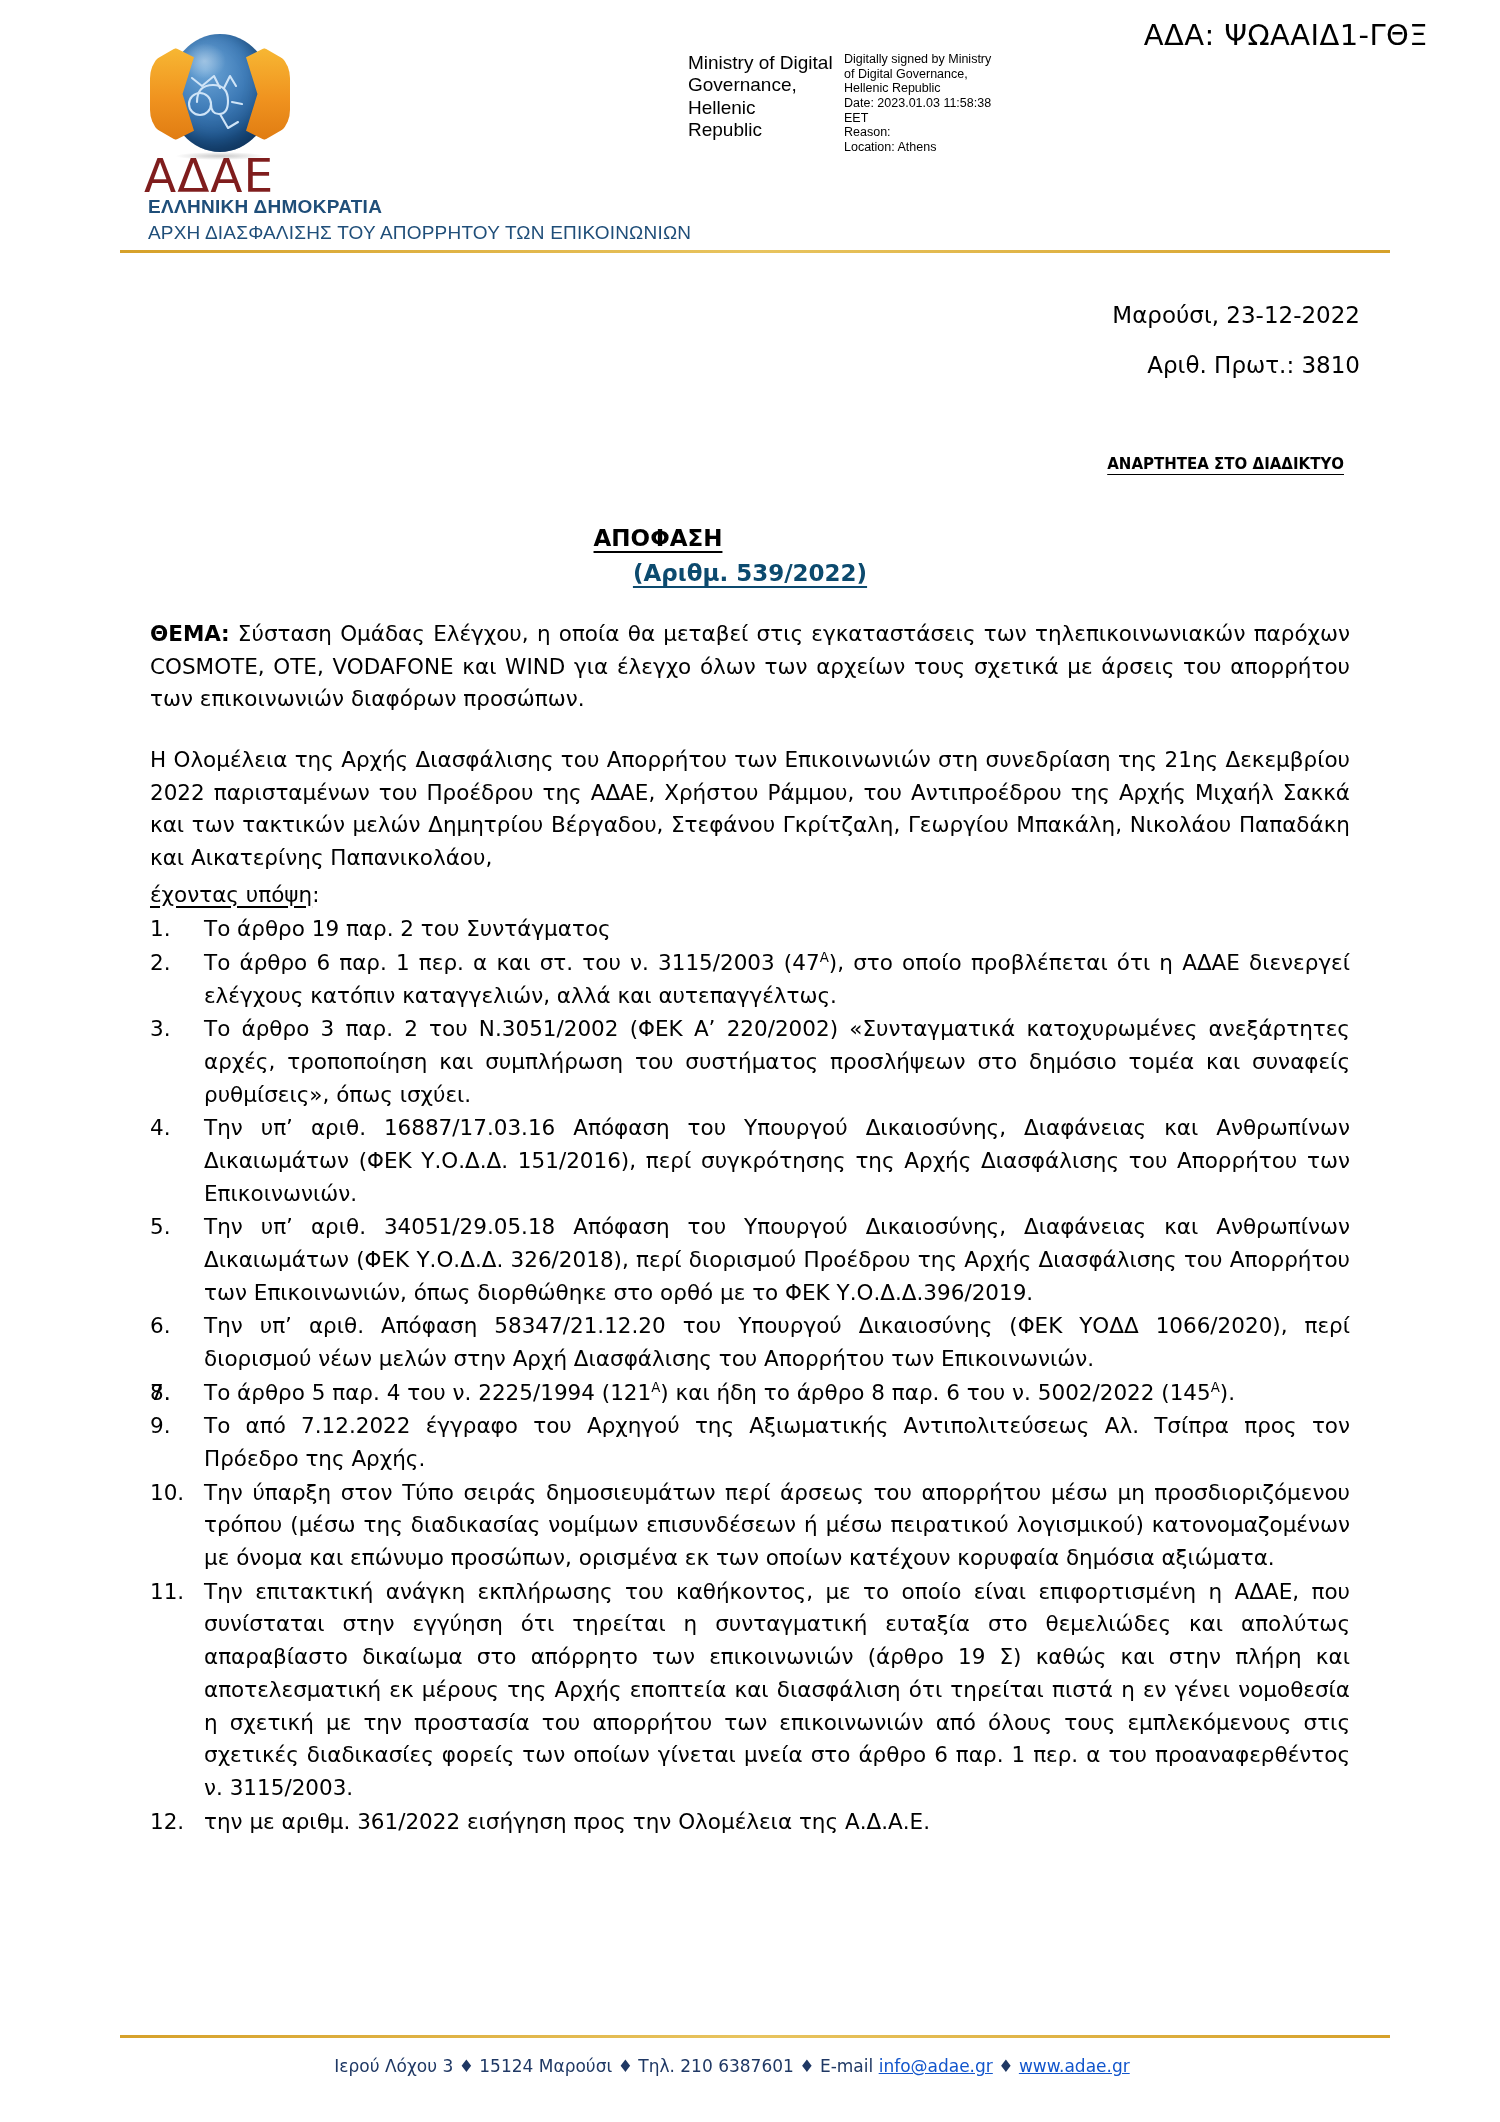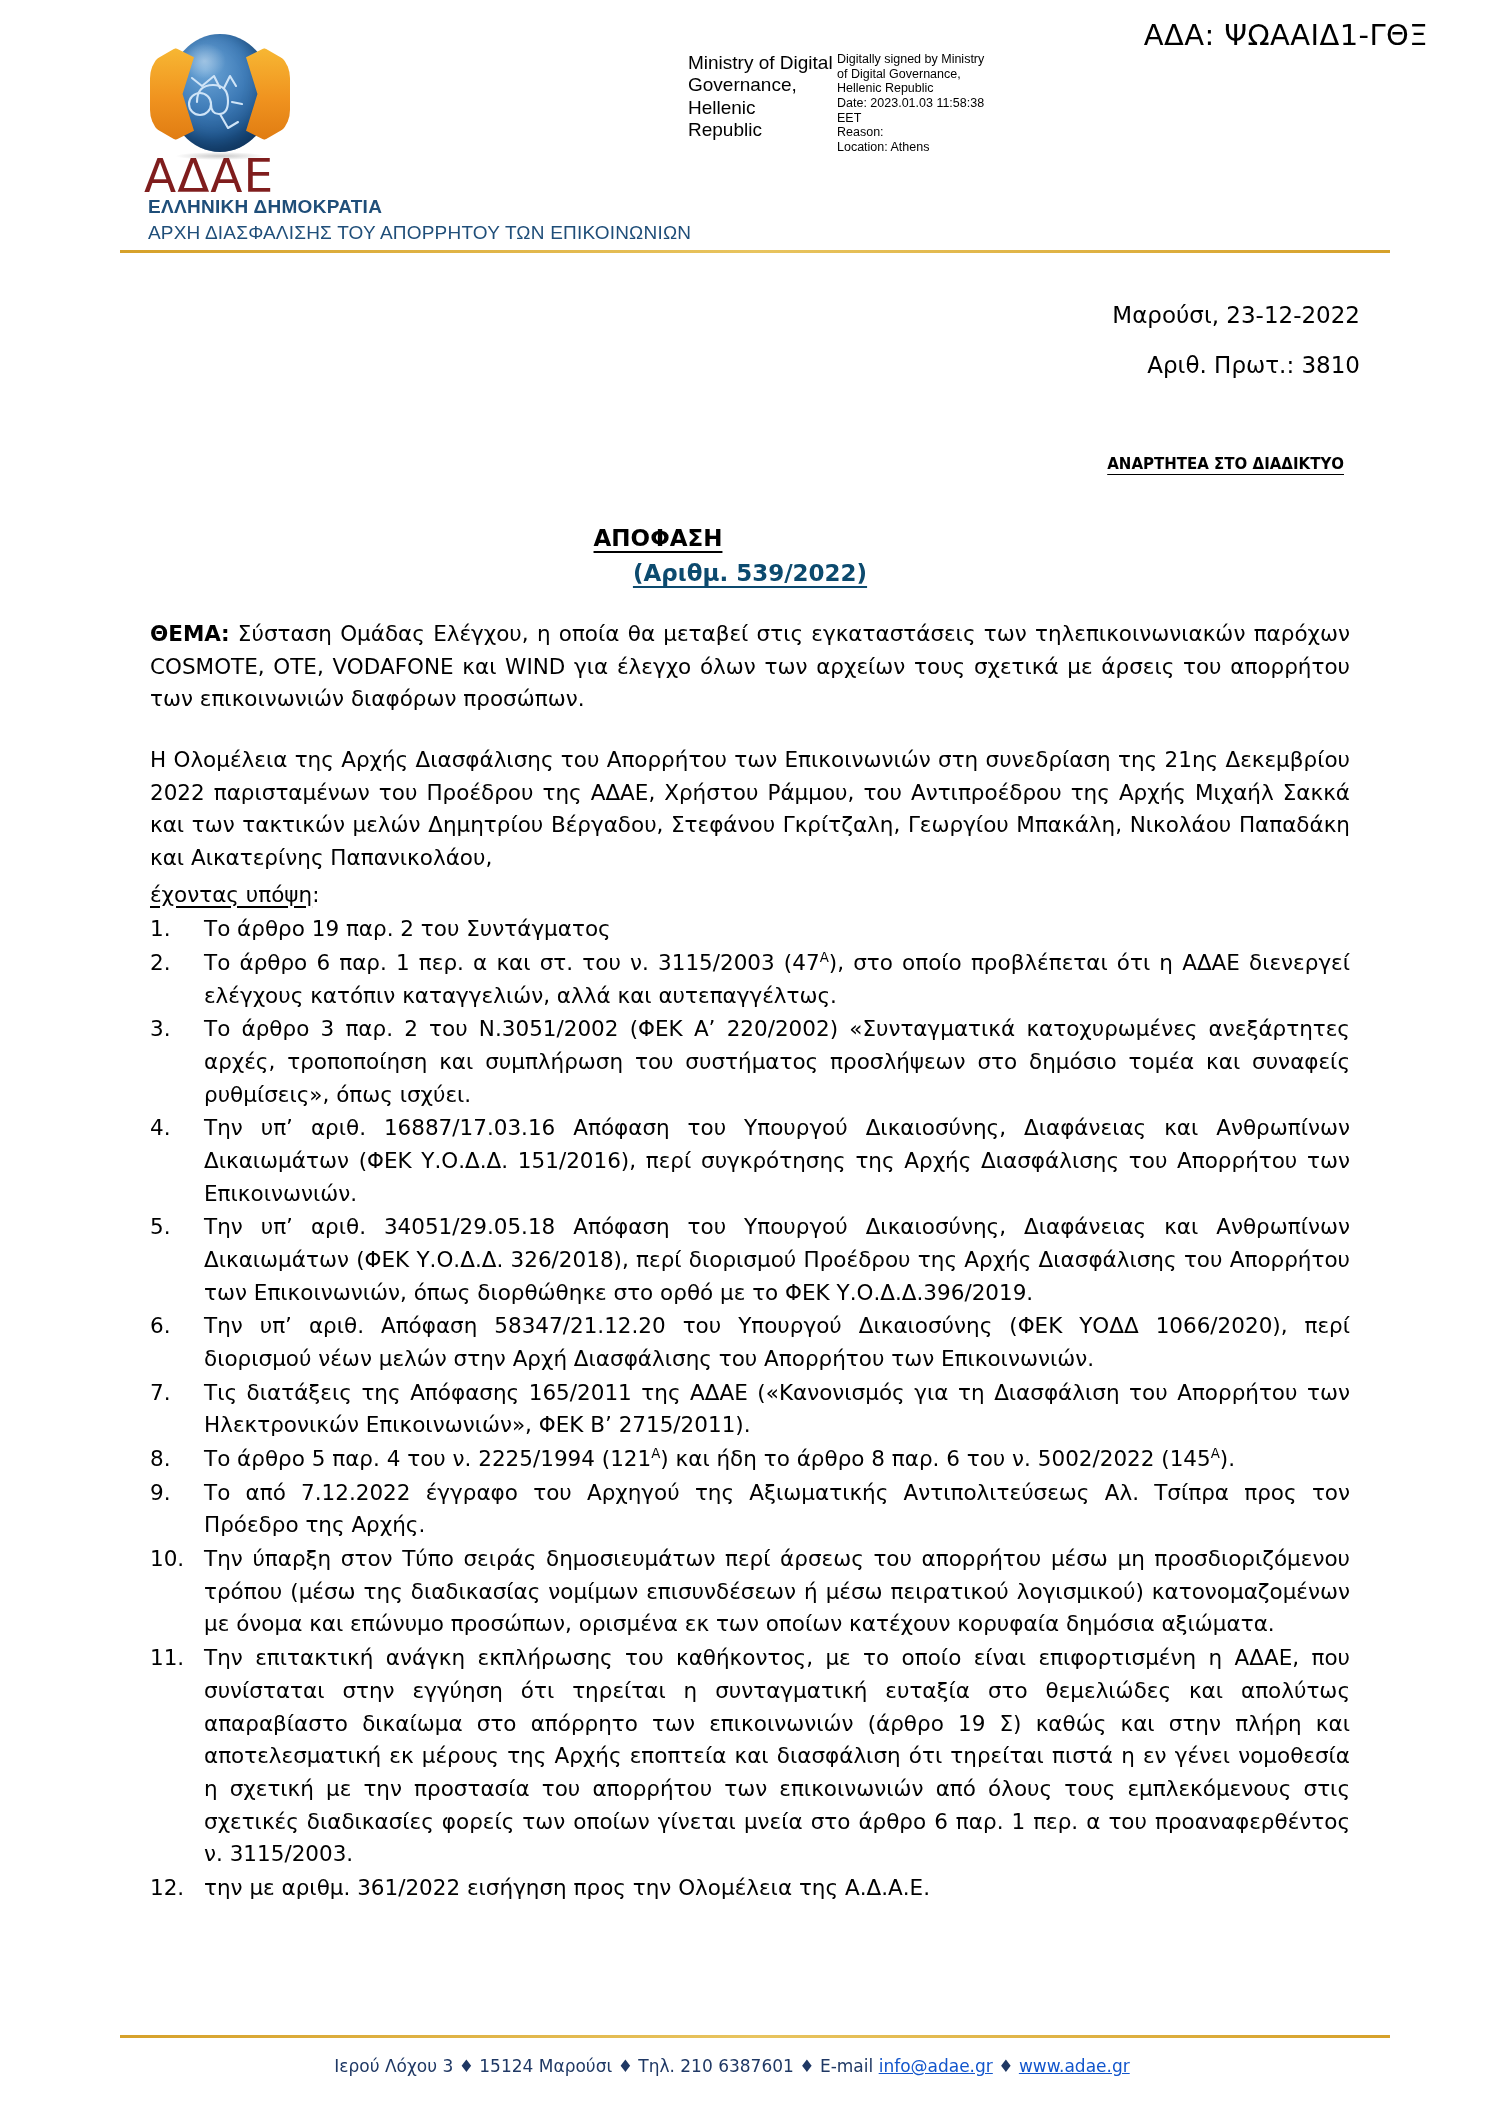--- a/index.html
+++ b/index.html
@@ -140,21 +140,21 @@
     font-family: "Liberation Sans", sans-serif;
   }
 
   
   .sig-block {
     position: absolute;
     left: 688px;
     top: 52px;
     display: flex;
     align-items: flex-start;
-    gap: 4px;
+    gap: 11px;
   }
   .sig-title {
     font-family: "Liberation Sans", sans-serif;
     font-size: 19px;
     line-height: 1.18;
     color: #000;
     width: 145px;
   }
   .sig-detail {
     font-family: "Liberation Sans", sans-serif;
@@ -367,21 +367,21 @@
 
     <p class="echontas"><span>έχοντας υπόψη</span><span style="text-decoration:none">:</span></p>
 
     <ol class="items" id="items-list">
         <li><span class="num">1.</span><span><span>Το άρθρο 19 παρ. 2 του Συντάγματος</span></span></li>
         <li><span class="num">2.</span><span><span>Το άρθρο 6 παρ. 1 περ. α και στ. του ν. 3115/2003 (47</span><sup>Α</sup><span>), στο οποίο προβλέπεται ότι η ΑΔΑΕ διενεργεί ελέγχους κατόπιν καταγγελιών, αλλά και αυτεπαγγέλτως.</span></span></li>
         <li><span class="num">3.</span><span><span>Το άρθρο 3 παρ. 2 του Ν.3051/2002 (ΦΕΚ Α’ 220/2002) «Συνταγματικά κατοχυρωμένες ανεξάρτητες αρχές, τροποποίηση και συμπλήρωση του συστήματος προσλήψεων στο δημόσιο τομέα και συναφείς ρυθμίσεις», όπως ισχύει.</span></span></li>
         <li><span class="num">4.</span><span><span>Την υπ’ αριθ. 16887/17.03.16 Απόφαση του Υπουργού Δικαιοσύνης, Διαφάνειας και Ανθρωπίνων Δικαιωμάτων (ΦΕΚ Υ.Ο.Δ.Δ. 151/2016), περί συγκρότησης της Αρχής Διασφάλισης του Απορρήτου των Επικοινωνιών.</span></span></li>
         <li><span class="num">5.</span><span><span>Την υπ’ αριθ. 34051/29.05.18 Απόφαση του Υπουργού Δικαιοσύνης, Διαφάνειας και Ανθρωπίνων Δικαιωμάτων (ΦΕΚ Υ.Ο.Δ.Δ. 326/2018), περί διορισμού Προέδρου της Αρχής Διασφάλισης του Απορρήτου των Επικοινωνιών, όπως διορθώθηκε στο ορθό με το ΦΕΚ Υ.Ο.Δ.Δ.396/2019.</span></span></li>
         <li><span class="num">6.</span><span><span>Την  υπ’ αριθ. Απόφαση 58347/21.12.20 του Υπουργού Δικαιοσύνης (ΦΕΚ ΥΟΔΔ 1066/2020), περί διορισμού νέων μελών στην Αρχή Διασφάλισης του Απορρήτου των Επικοινωνιών.</span></span></li>
-        <li><span class="num">7.</span><span><span>Τις διατάξεις της Απόφασης 165/2011 της ΑΔΑΕ («Κανονισμός για τη Διασφάλιση του Απορρήτου των Ηλεκτρονικών Επικοινωνιών», ΦΕΚ Β’ 2715/2011).</span></span></li>
+        <li><span class="num">7.</span></li>
         <li><span class="num">8.</span><span><span>Το άρθρο 5 παρ. 4 του ν. 2225/1994 (121</span><sup>Α</sup><span>) και ήδη το άρθρο 8 παρ. 6 του ν. 5002/2022 (145</span><sup>Α</sup><span>).</span></span></li>
         <li><span class="num">9.</span><span><span>Το από 7.12.2022 έγγραφο του Αρχηγού της Αξιωματικής Αντιπολιτεύσεως Αλ. Τσίπρα προς τον Πρόεδρο της Αρχής.</span></span></li>
         <li class="wide"><span class="num">10.</span><span><span>Την ύπαρξη στον Τύπο σειράς δημοσιευμάτων περί άρσεως του απορρήτου μέσω   μη προσδιοριζόμενου   τρόπου (μέσω της διαδικασίας νομίμων επισυνδέσεων   ή μέσω πειρατικού λογισμικού) κατονομαζομένων  με όνομα και επώνυμο προσώπων, ορισμένα εκ των οποίων κατέχουν κορυφαία δημόσια αξιώματα.</span></span></li>
         <li class="wide"><span class="num">11.</span><span><span>Την επιτακτική ανάγκη εκπλήρωσης  του καθήκοντος, με το οποίο είναι επιφορτισμένη  η ΑΔΑΕ, που συνίσταται   στην εγγύηση   ότι   τηρείται   η συνταγματική ευταξία στο θεμελιώδες και απολύτως απαραβίαστο δικαίωμα στο απόρρητο των επικοινωνιών (άρθρο 19 Σ) καθώς και στην πλήρη και αποτελεσματική   εκ μέρους  της  Αρχής εποπτεία  και διασφάλιση ότι τηρείται πιστά  η εν γένει νομοθεσία η σχετική με την   προστασία   του απορρήτου   των επικοινωνιών από όλους τους εμπλεκόμενους στις σχετικές διαδικασίες φορείς των οποίων γίνεται μνεία στο άρθρο 6 παρ. 1 περ. α του προαναφερθέντος ν. 3115/2003.</span></span></li>
         <li class="wide"><span class="num">12.</span><span><span>την με αριθμ. 361/2022 εισήγηση προς την Ολομέλεια της Α.Δ.Α.Ε.</span></span></li>
       </ol>
   </div>
 
   <div class="footer-rule"></div>
   <div class="footer-text">

